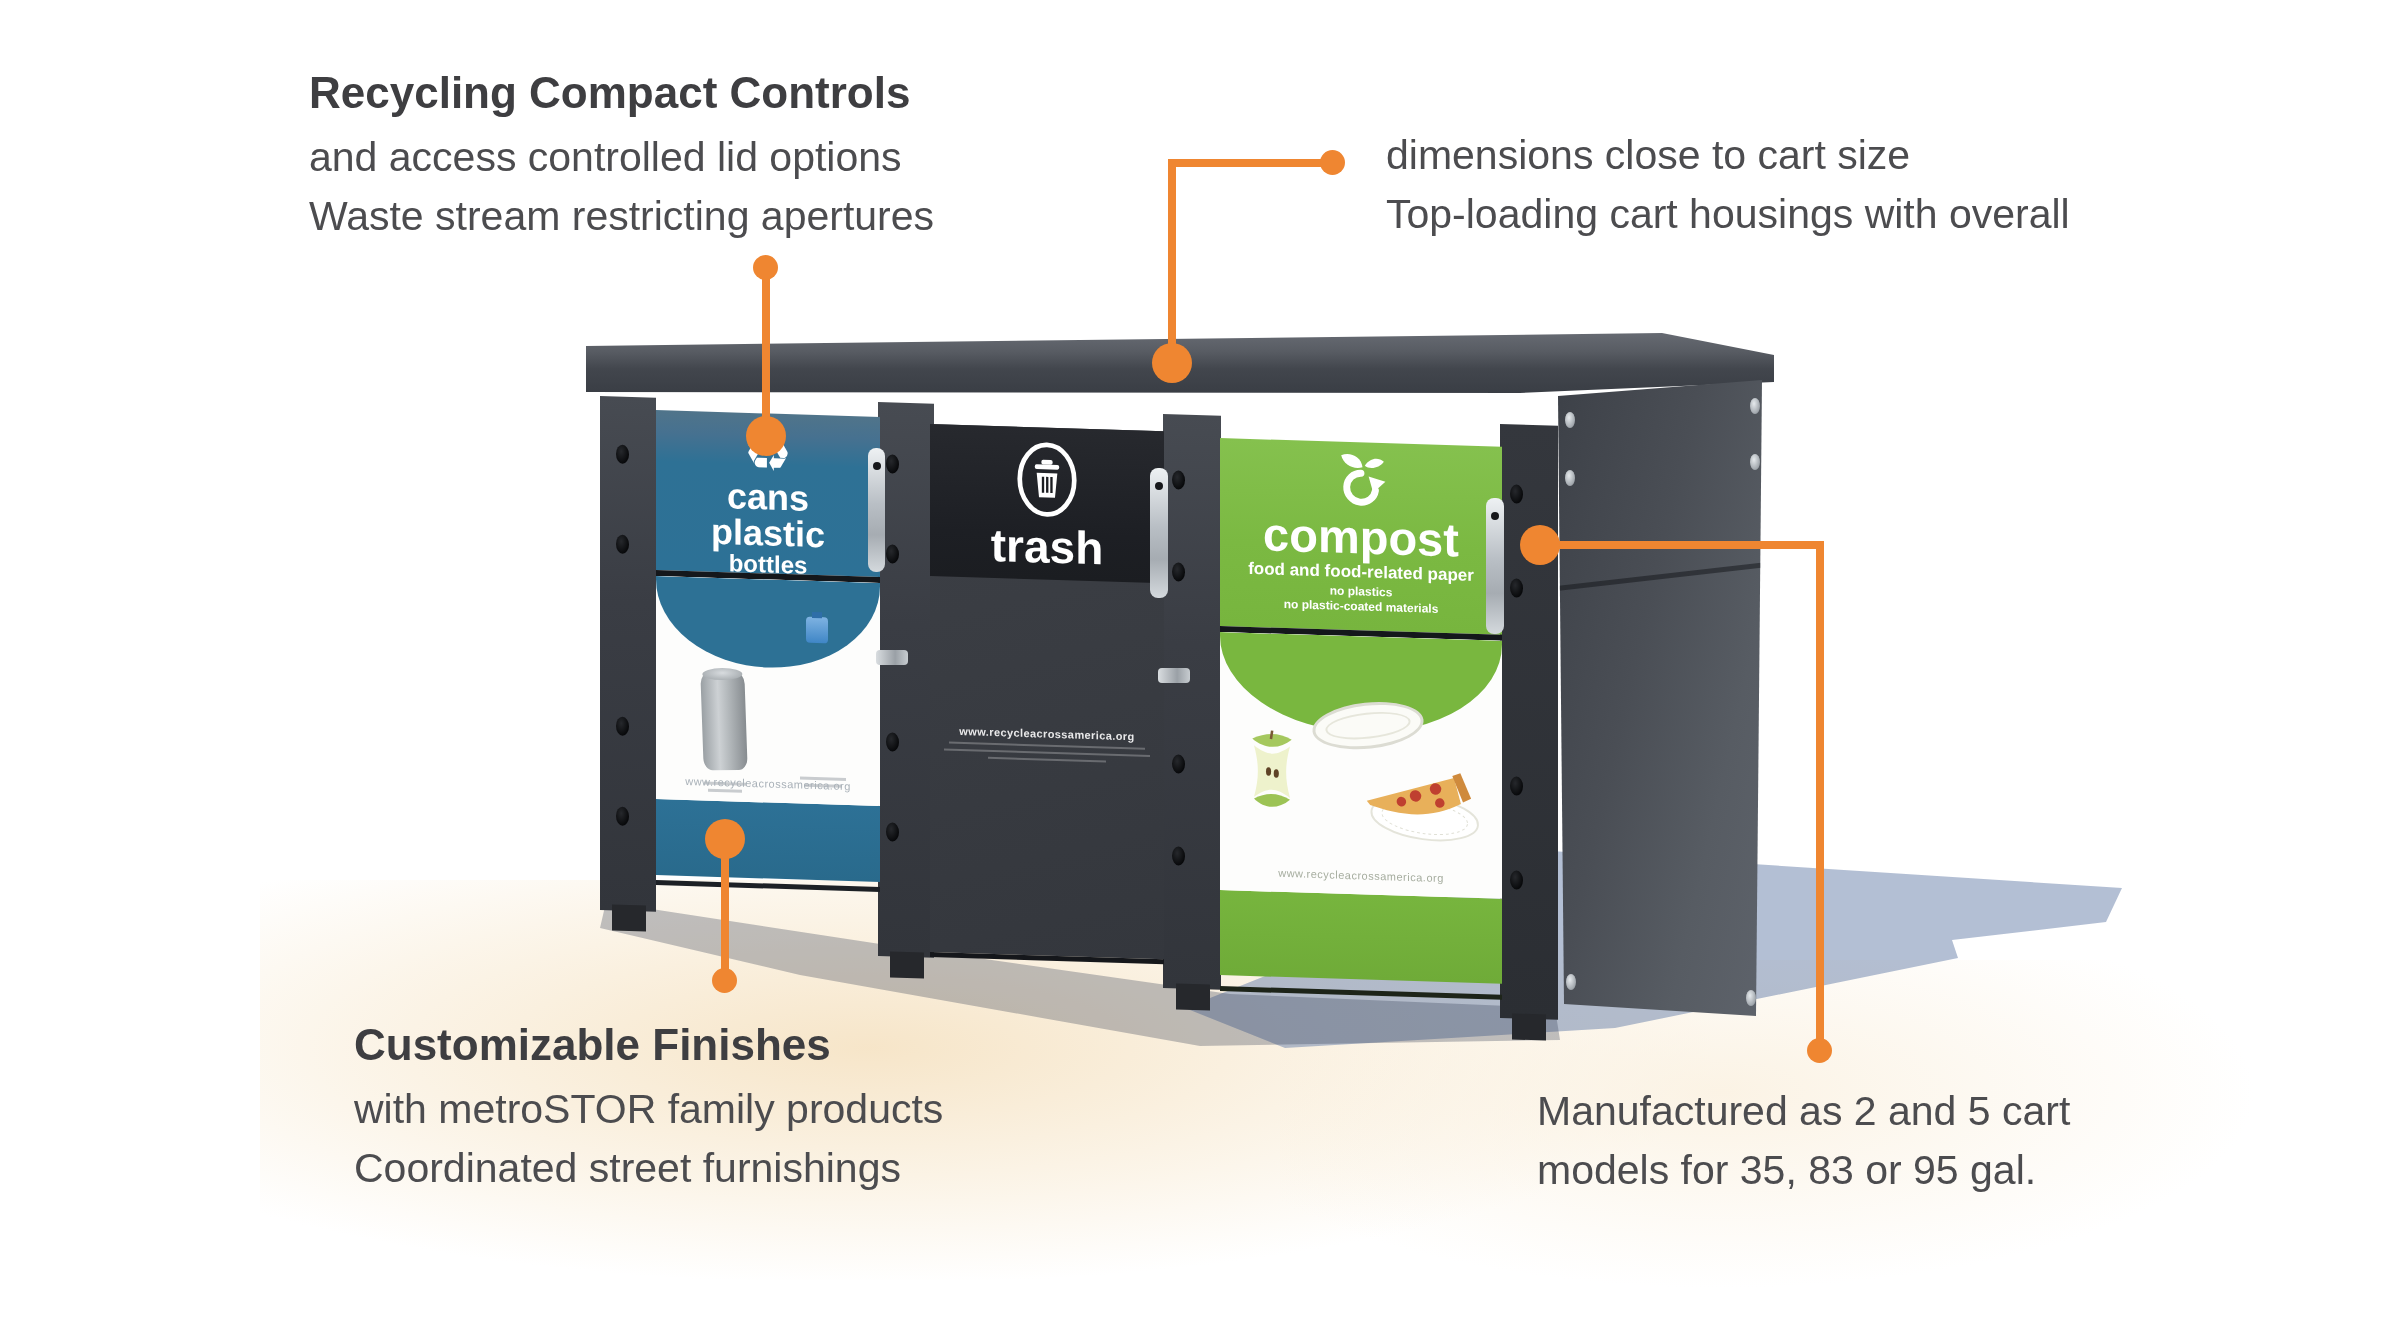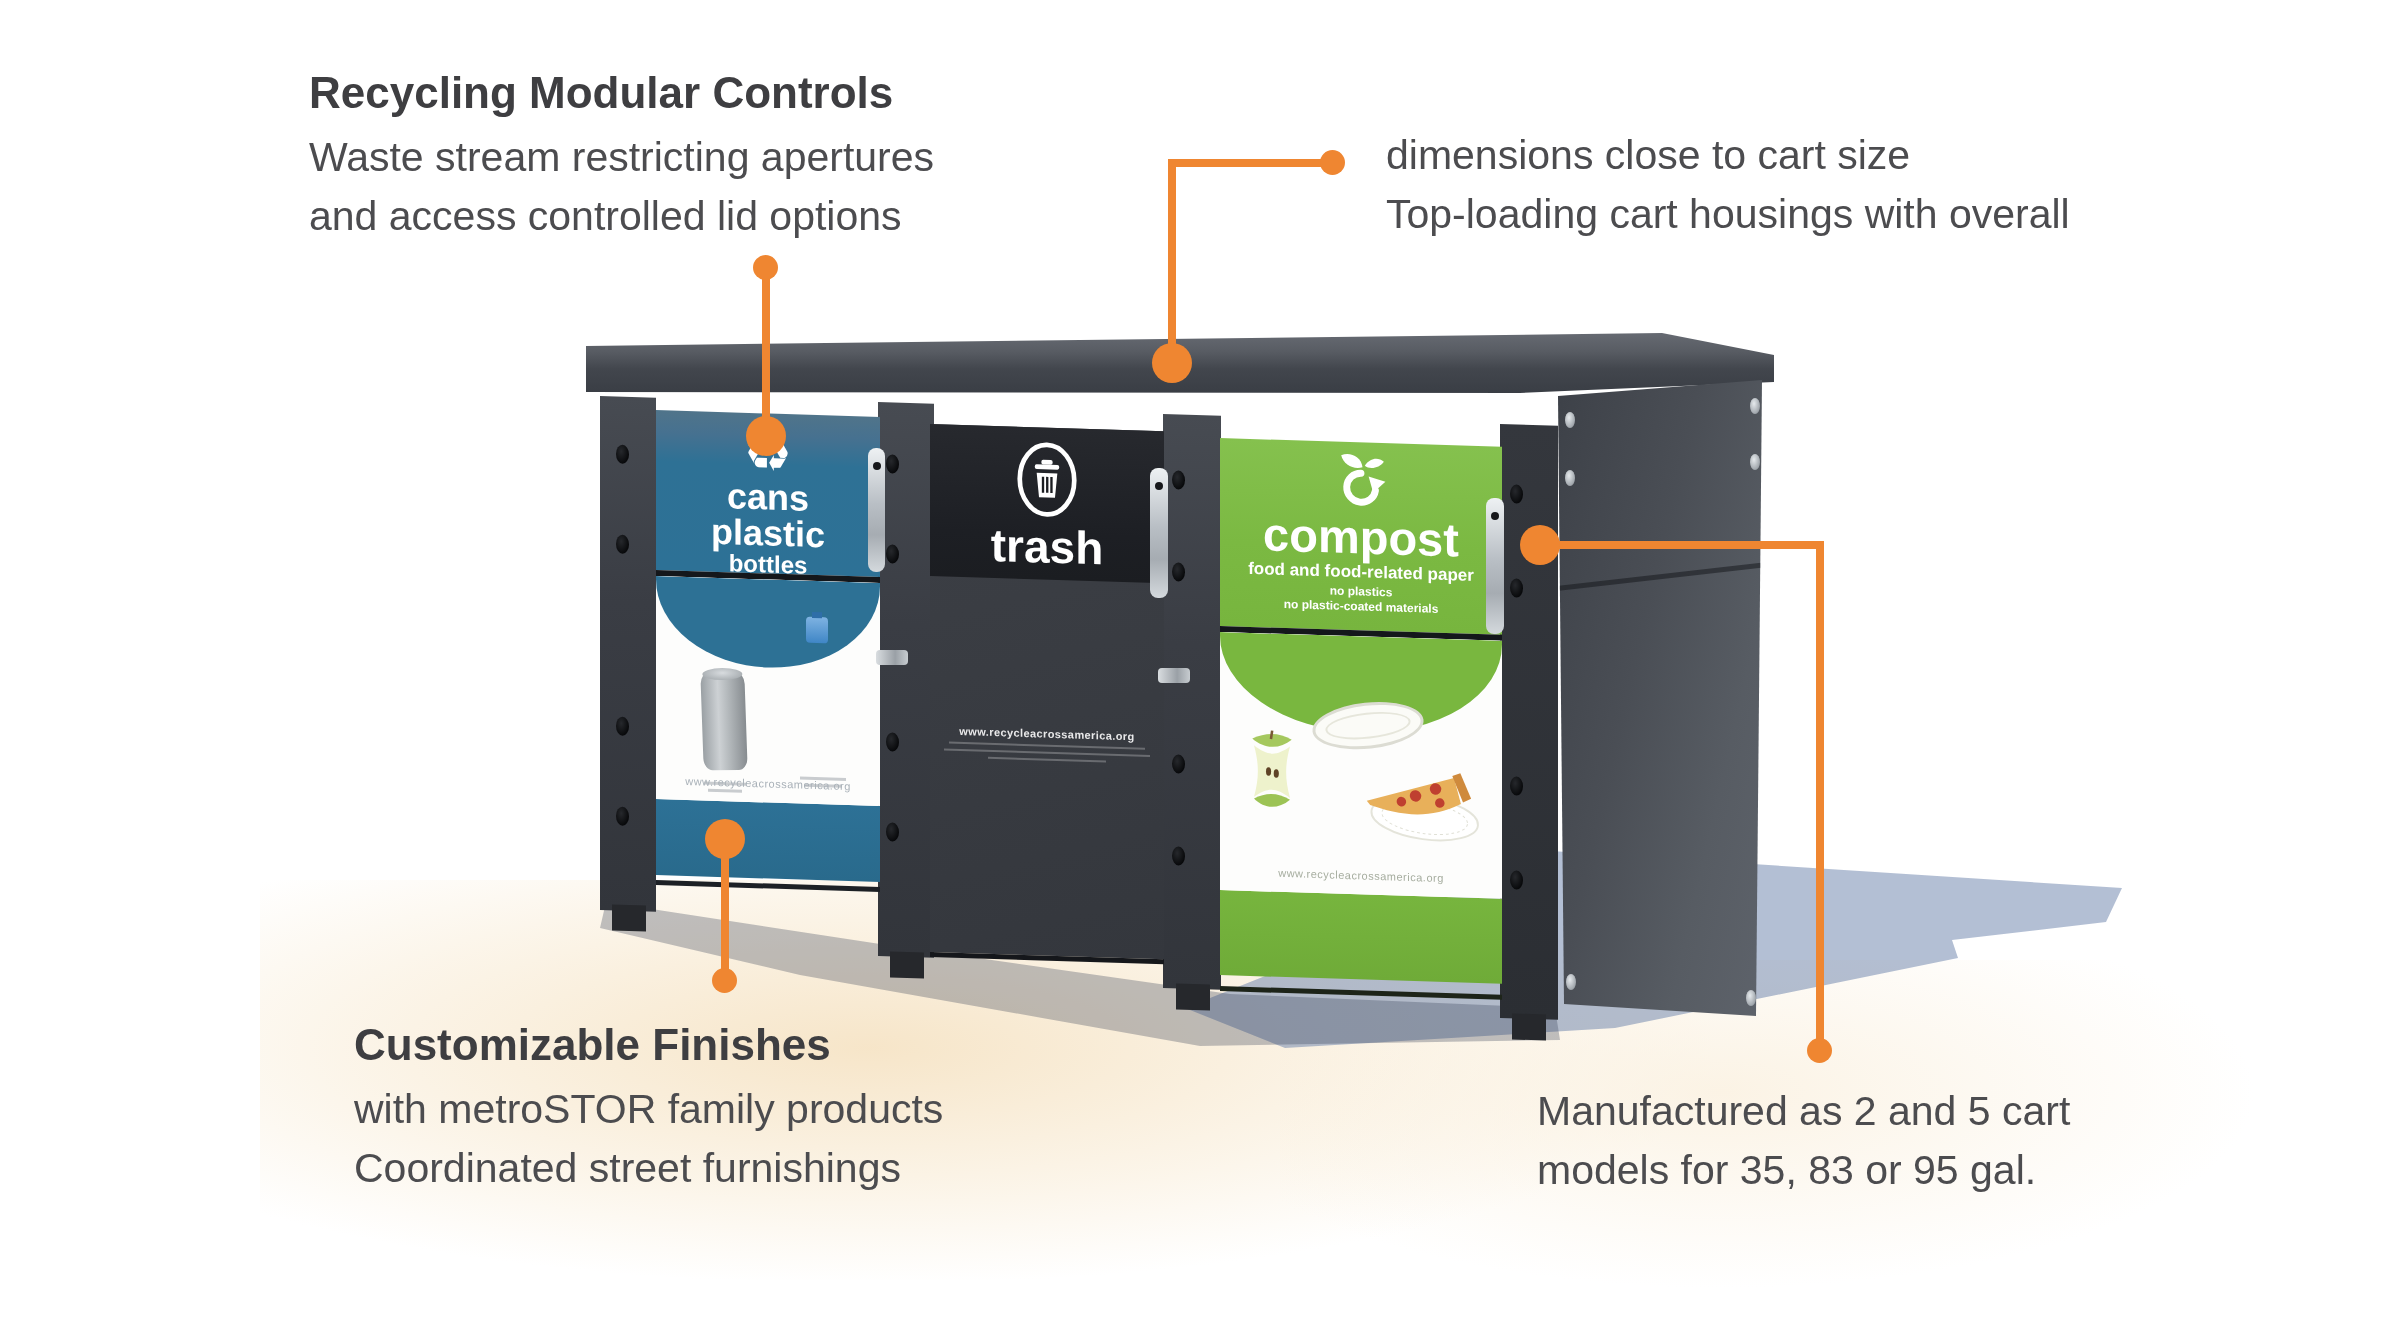--- a/index.html
+++ b/index.html
@@ -271,23 +271,23 @@
   <div class="dot big" style="left:705px;top:819px;"></div>
   <div class="conn" style="left:721px;top:839px;width:8px;height:140px;"></div>
   <div class="dot small" style="left:712px;top:968px;"></div>
 
   <div class="dot big" style="left:1520px;top:525px;"></div>
   <div class="conn" style="left:1540px;top:541px;width:284px;height:8px;"></div>
   <div class="conn" style="left:1816px;top:541px;width:8px;height:507px;"></div>
   <div class="dot small" style="left:1807px;top:1038px;"></div>
 
   <div class="callout" id="co-recycling">
-    <div class="title">Recycling Modular Controls</div>
+    <div class="title">Recycling Compact Controls</div>
+    <div class="ln">and access controlled lid options</div>
     <div class="ln">Waste stream restricting apertures</div>
-    <div class="ln">and access controlled lid options</div>
   </div>
 
   <div class="callout" id="co-compact">
     <div class="ln">dimensions close to cart size</div>
     <div class="ln">Top-loading cart housings with overall</div>
   </div>
 
   <div class="callout" id="co-custom">
     <div class="title">Customizable Finishes</div>
     <div class="ln">with metroSTOR family products</div>

